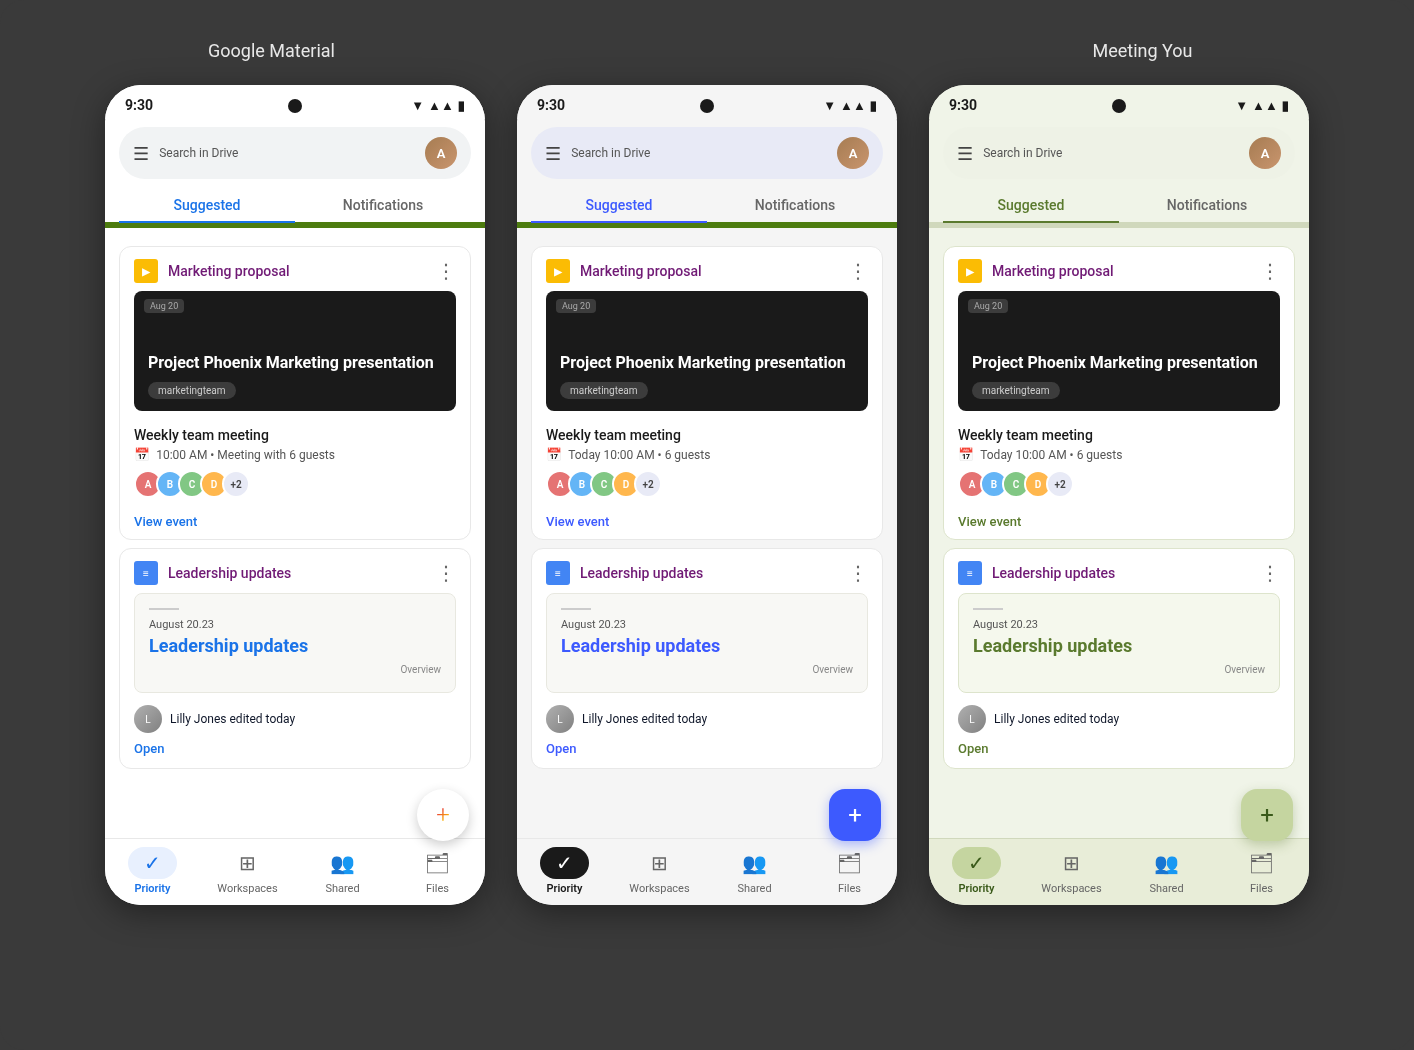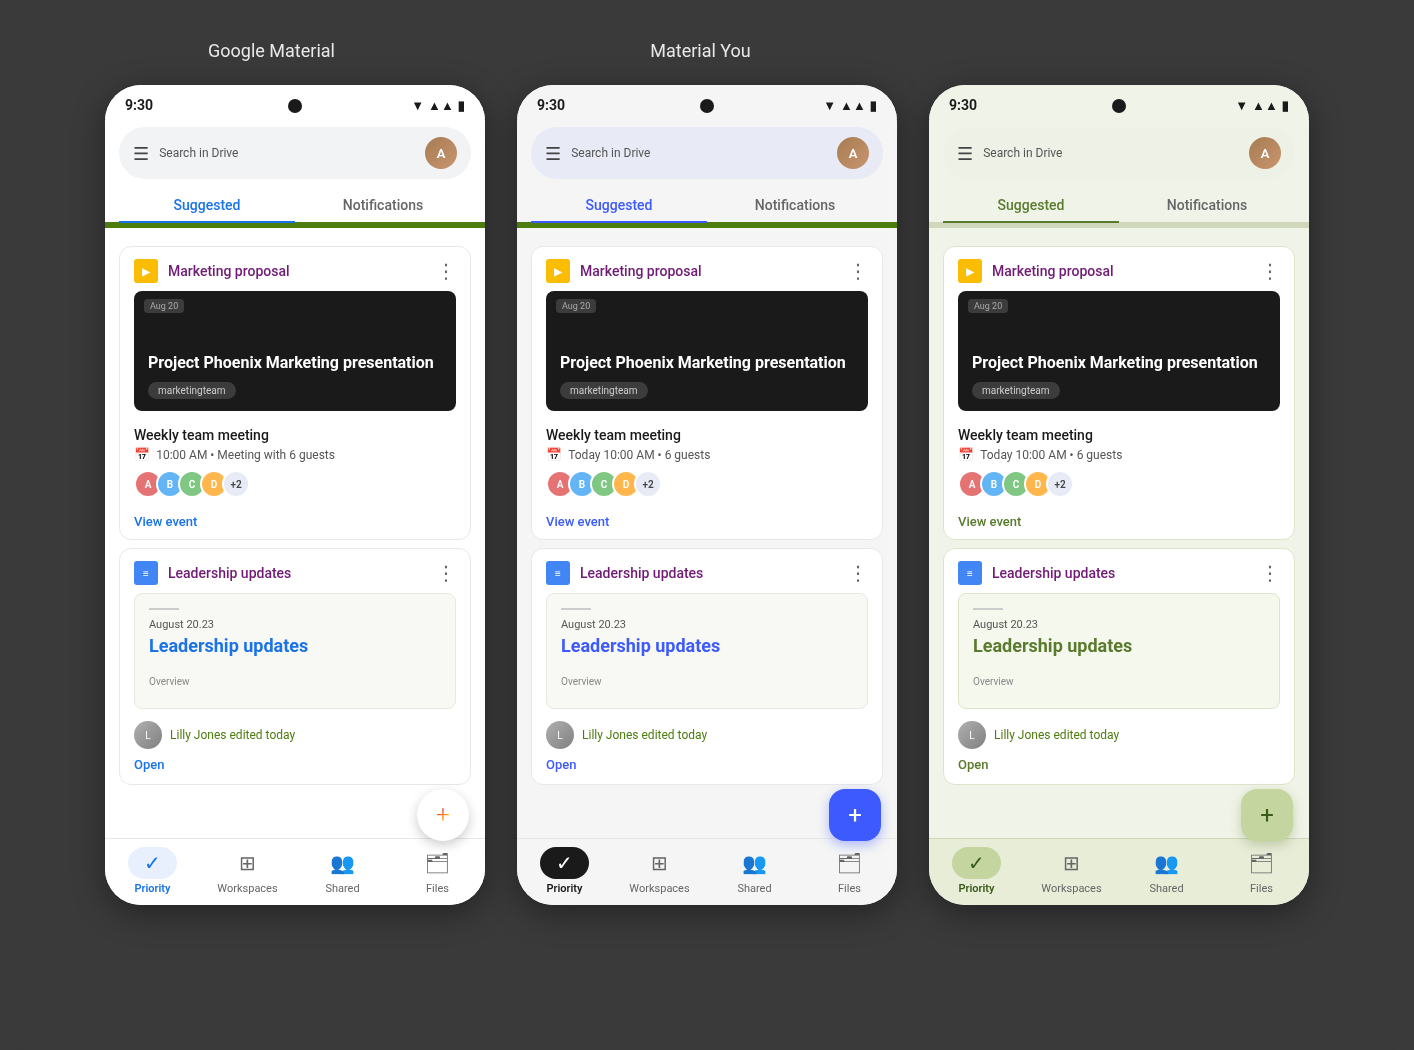--- a/index.html
+++ b/index.html
@@ -19,21 +19,21 @@
       border-radius: 24px;
       display: flex;
       flex-direction: column;
       align-items: center;
       padding: 40px 20px;
     }
     .section-titles {
       display: flex;
       width: 100%;
       max-width: 1300px;
-      justify-content: flex-start;
+      justify-content: space-between;
       margin-bottom: 24px;
     }
     .section-title {
       color: #e8e8e8;
       font-size: 18px;
       font-weight: 400;
       text-align: center;
       width: 33%;
     }
     .phones-row {
@@ -222,42 +222,42 @@
     .view-event-default { color: #1a73e8; font-size: 13px; font-weight: 500; margin-top: 8px; display: block; padding: 0 14px 10px 14px; }
     .view-event-material-you { color: #3d5afe; font-size: 13px; font-weight: 500; margin-top: 8px; display: block; padding: 0 14px 10px 14px; }
     .view-event-dynamic { color: #5a7a2e; font-size: 13px; font-weight: 500; margin-top: 8px; display: block; padding: 0 14px 10px 14px; }
     
     .doc-thumb {
       margin: 0 14px 8px 14px;
       border-radius: 8px;
       background: #f8f8f5;
       border: 1px solid #e8e8e0;
       padding: 14px;
-      height: 116px;
+      height: 100px;
       position: relative;
       overflow: hidden;
     }
     .doc-date { font-size: 11px; color: #555; margin-bottom: 4px; }
     .doc-title-default { font-size: 18px; font-weight: 700; color: #1a73e8; }
     .doc-title-material { font-size: 18px; font-weight: 700; color: #3d5afe; }
     .doc-title-dynamic { font-size: 18px; font-weight: 700; color: #5a7a2e; }
-    .doc-overview { font-size: 10px; color: #888; margin-top: 20px; }
+    .doc-overview { font-size: 10px; color: #888; margin-top: 8px; text-align: right; }
     .doc-line { width: 30px; height: 2px; background: #ccc; margin-bottom: 8px; }
     
     .lilly-row {
       display: flex; align-items: center; gap: 8px;
       padding: 4px 14px 8px 14px;
     }
     .lilly-avatar {
       width: 28px; height: 28px; border-radius: 50%;
       background: linear-gradient(135deg, #b0b0b0, #808080);
       display: flex; align-items: center; justify-content: center;
       font-size: 10px; color: #fff;
     }
-    .lilly-text { font-size: 12px; color: #4d7c0f; }
+    .lilly-text { font-size: 12px; color: #0f172a; }
     .open-link-default { color: #1a73e8; font-size: 13px; font-weight: 500; padding: 0 14px 12px 14px; display: block; }
     .open-link-material { color: #3d5afe; font-size: 13px; font-weight: 500; padding: 0 14px 12px 14px; display: block; }
     .open-link-dynamic { color: #5a7a2e; font-size: 13px; font-weight: 500; padding: 0 14px 12px 14px; display: block; }
     
     .fab-default {
       position: absolute;
       bottom: 64px; right: 16px;
       width: 52px; height: 52px; border-radius: 50%;
       background: #fff;
       box-shadow: 0 4px 12px rgba(0,0,0,0.2);
@@ -345,21 +345,21 @@
     .phone-3 .bottom-nav { background: #e8edd8; border-top-color: #d0d8bc; }
     .phone-3 .card { background: #fff; border-color: #dde4cc; }
   </style>
 </head>
 <body>
 
 <div class="page-wrapper">
 
   <div class="section-titles">
     <div class="section-title">Google Material</div>
-    <div class="section-title">Material You</div>
+    <div class="section-title">Meeting You</div>
   </div>
 
   <div class="phones-row">
 
     <div class="phone" style="position:relative;">
 
       <div class="status-bar">
         <span class="status-time">9:30</span>
         <div class="camera-dot"></div>
         <div class="status-icons">

